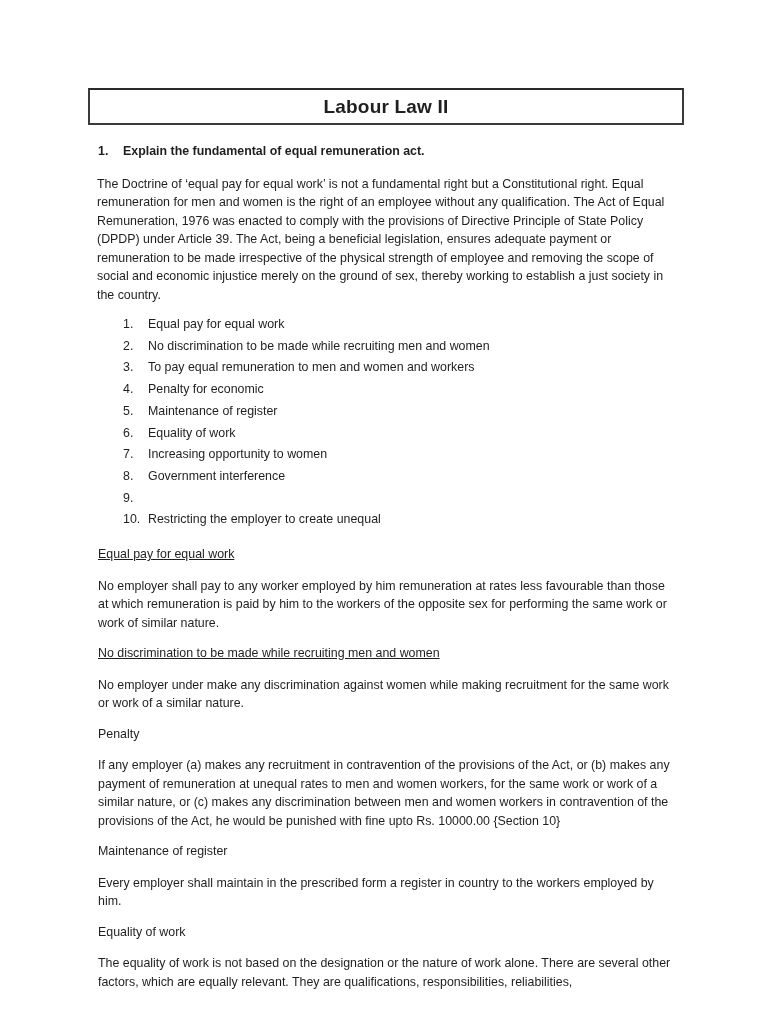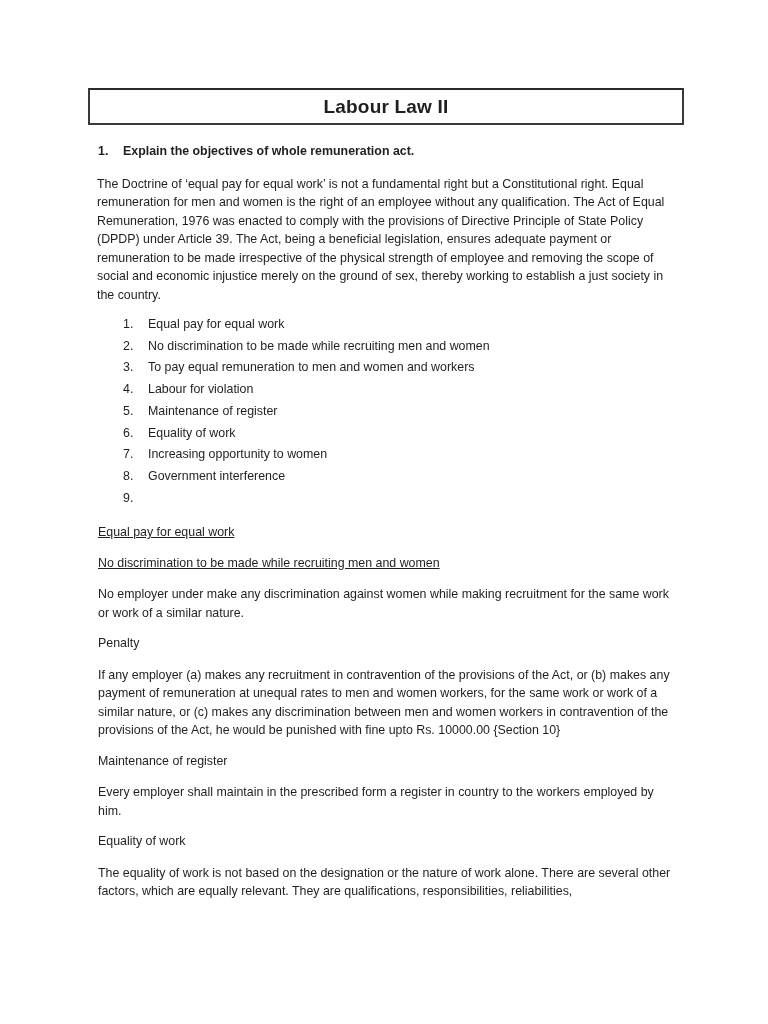--- a/index.html
+++ b/index.html
@@ -62,65 +62,70 @@
 <div class="page">
 
   <div class="title-box">
     <span class="title-text">Labour Law II</span>
   </div>
 
   <div class="content">
 
     <div class="q-heading">
       <span class="q-num">1.</span>
-      <span>Explain the objectives of whole remuneration act.</span>
+      <span>Explain the fundamental of equal remuneration act.</span>
     </div>
 
     <p class="body">The Doctrine of ‘equal pay for equal work’ is not a fundamental right but a Constitutional right. Equal remuneration for men and women is the right of an employee without any qualification. The Act of Equal Remuneration, 1976 was enacted to comply with the provisions of Directive Principle of State Policy (DPDP) under Article 39. The Act, being a beneficial legislation, ensures adequate payment or remuneration to be made irrespective of the physical strength of employee and removing the scope of social and economic injustice merely on the ground of sex, thereby working to establish a just society in the country.</p>
 
     <ol class="objectives">
       <li>
           <span class="li-num">1.</span>
           <span>Equal pay for equal work</span>
         </li>
       <li>
           <span class="li-num">2.</span>
           <span>No discrimination to be made while recruiting men and women</span>
         </li>
       <li>
           <span class="li-num">3.</span>
           <span>To pay equal remuneration to men and women and workers</span>
         </li>
       <li>
           <span class="li-num">4.</span>
-          <span>Labour for violation</span>
+          <span>Penalty for economic</span>
         </li>
       <li>
           <span class="li-num">5.</span>
           <span>Maintenance of register</span>
         </li>
       <li>
           <span class="li-num">6.</span>
           <span>Equality of work</span>
         </li>
       <li>
           <span class="li-num">7.</span>
           <span>Increasing opportunity to women</span>
         </li>
       <li>
           <span class="li-num">8.</span>
           <span>Government interference</span>
         </li>
       <li>
           <span class="li-num">9.</span>
         </li>
+      <li>
+          <span class="li-num">10.</span>
+          <span>Restricting the employer to create unequal</span>
+        </li>
     </ol>
 
     <div class="section">
       <div class="sec-heading underline">Equal pay for equal work</div>
+      <p class="body">No employer shall pay to any worker employed by him remuneration at rates less favourable than those at which remuneration is paid by him to the workers of the opposite sex for performing the same work or work of similar nature.</p>
     </div>
 
     <div class="section">
       <div class="sec-heading underline">No discrimination to be made while recruiting men and women</div>
       <p class="body">No employer under make any discrimination against women while making recruitment for the same work or work of a similar nature.</p>
     </div>
 
 
     <div class="section">
       <div class="sec-heading">Penalty</div>

